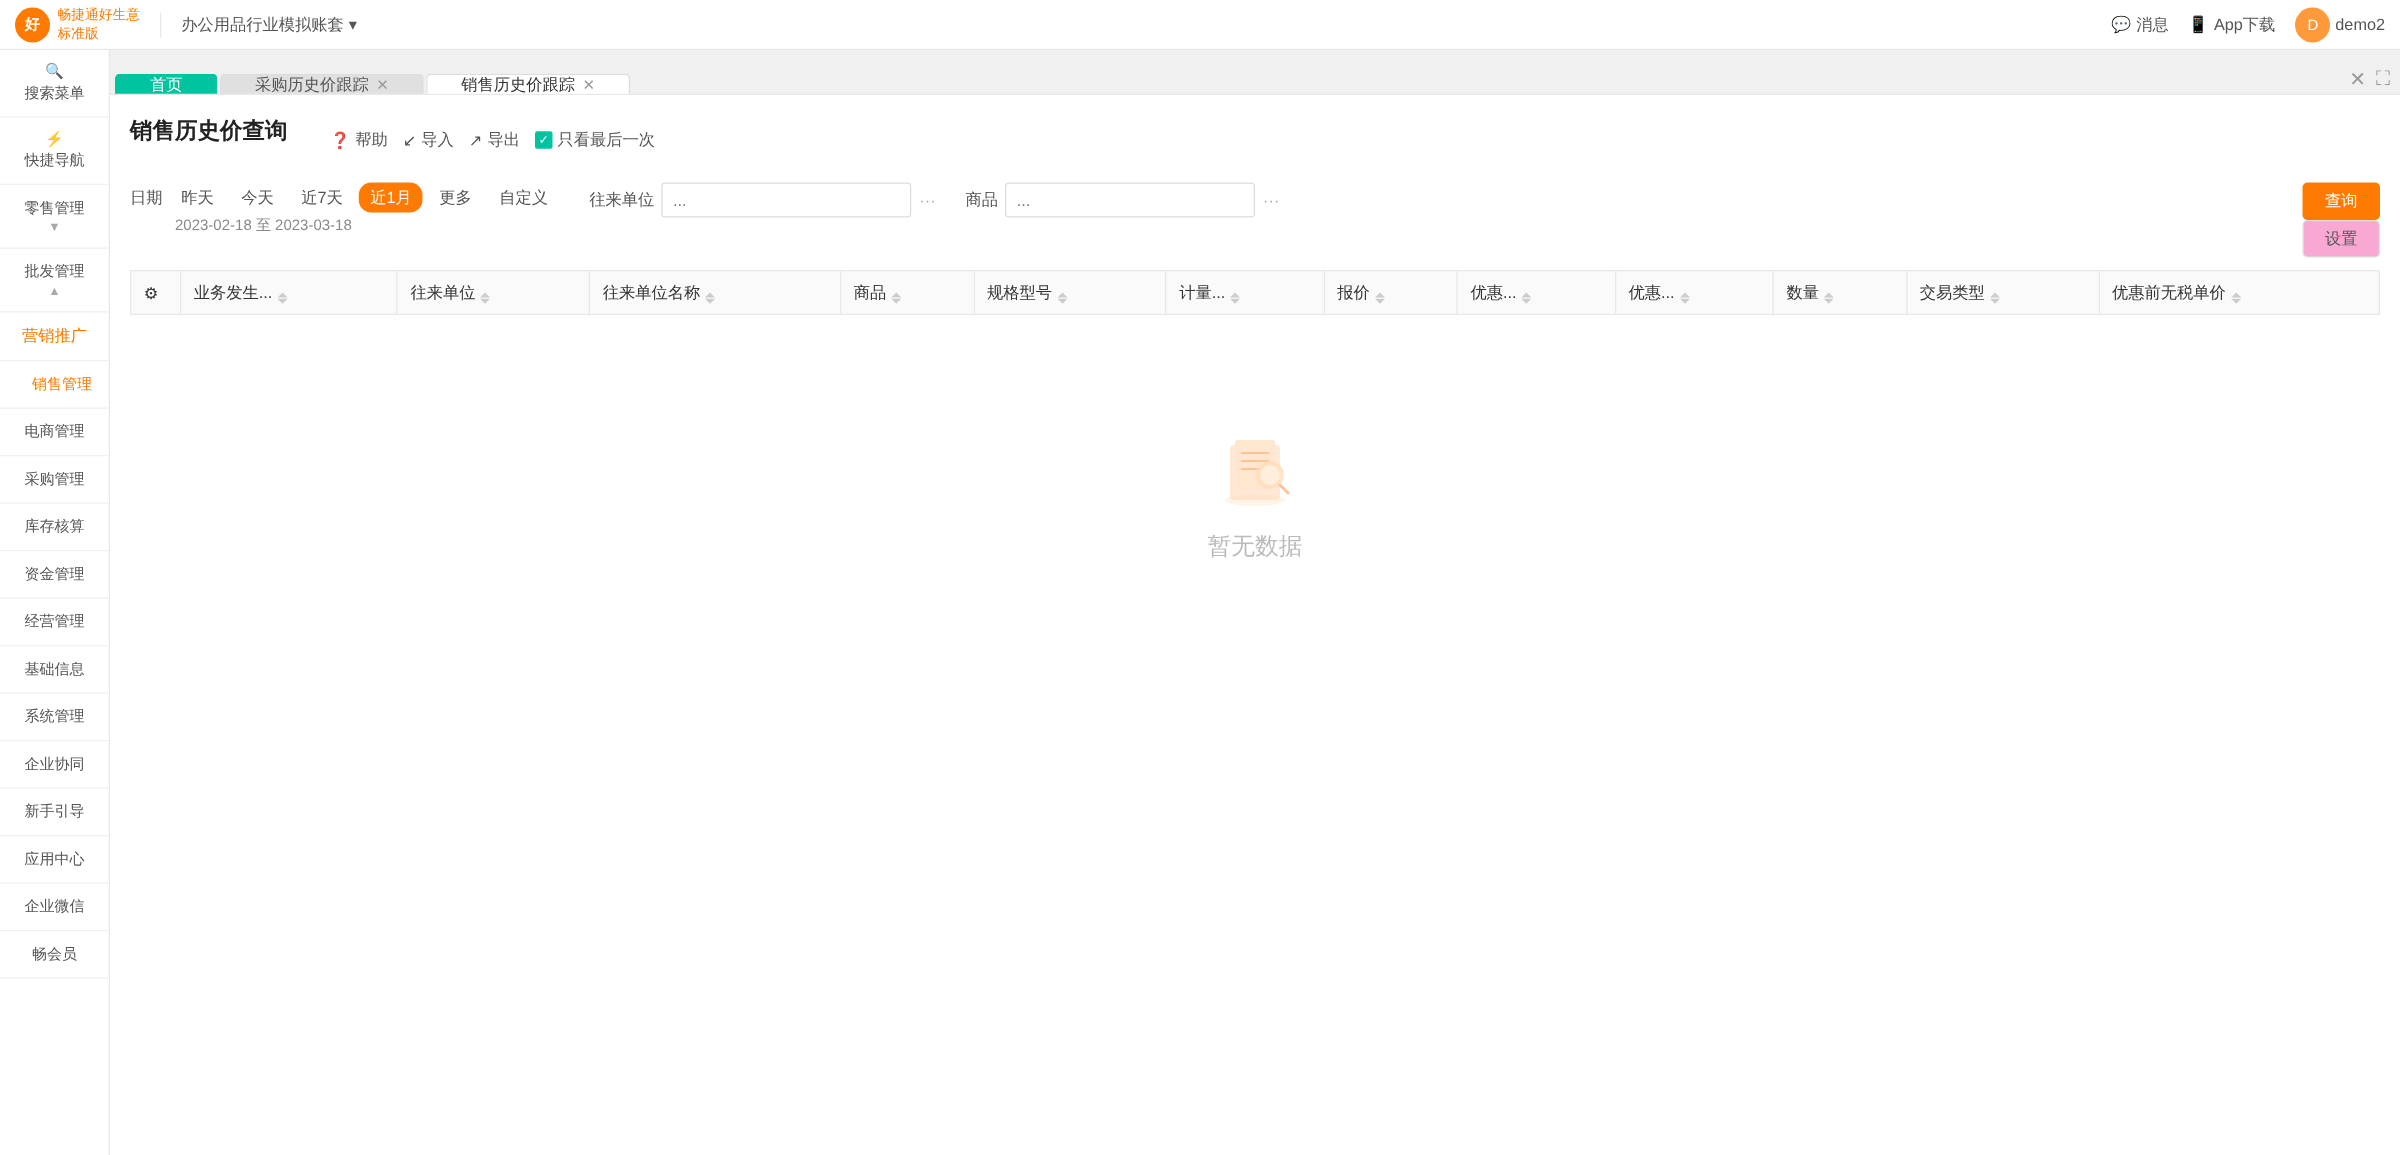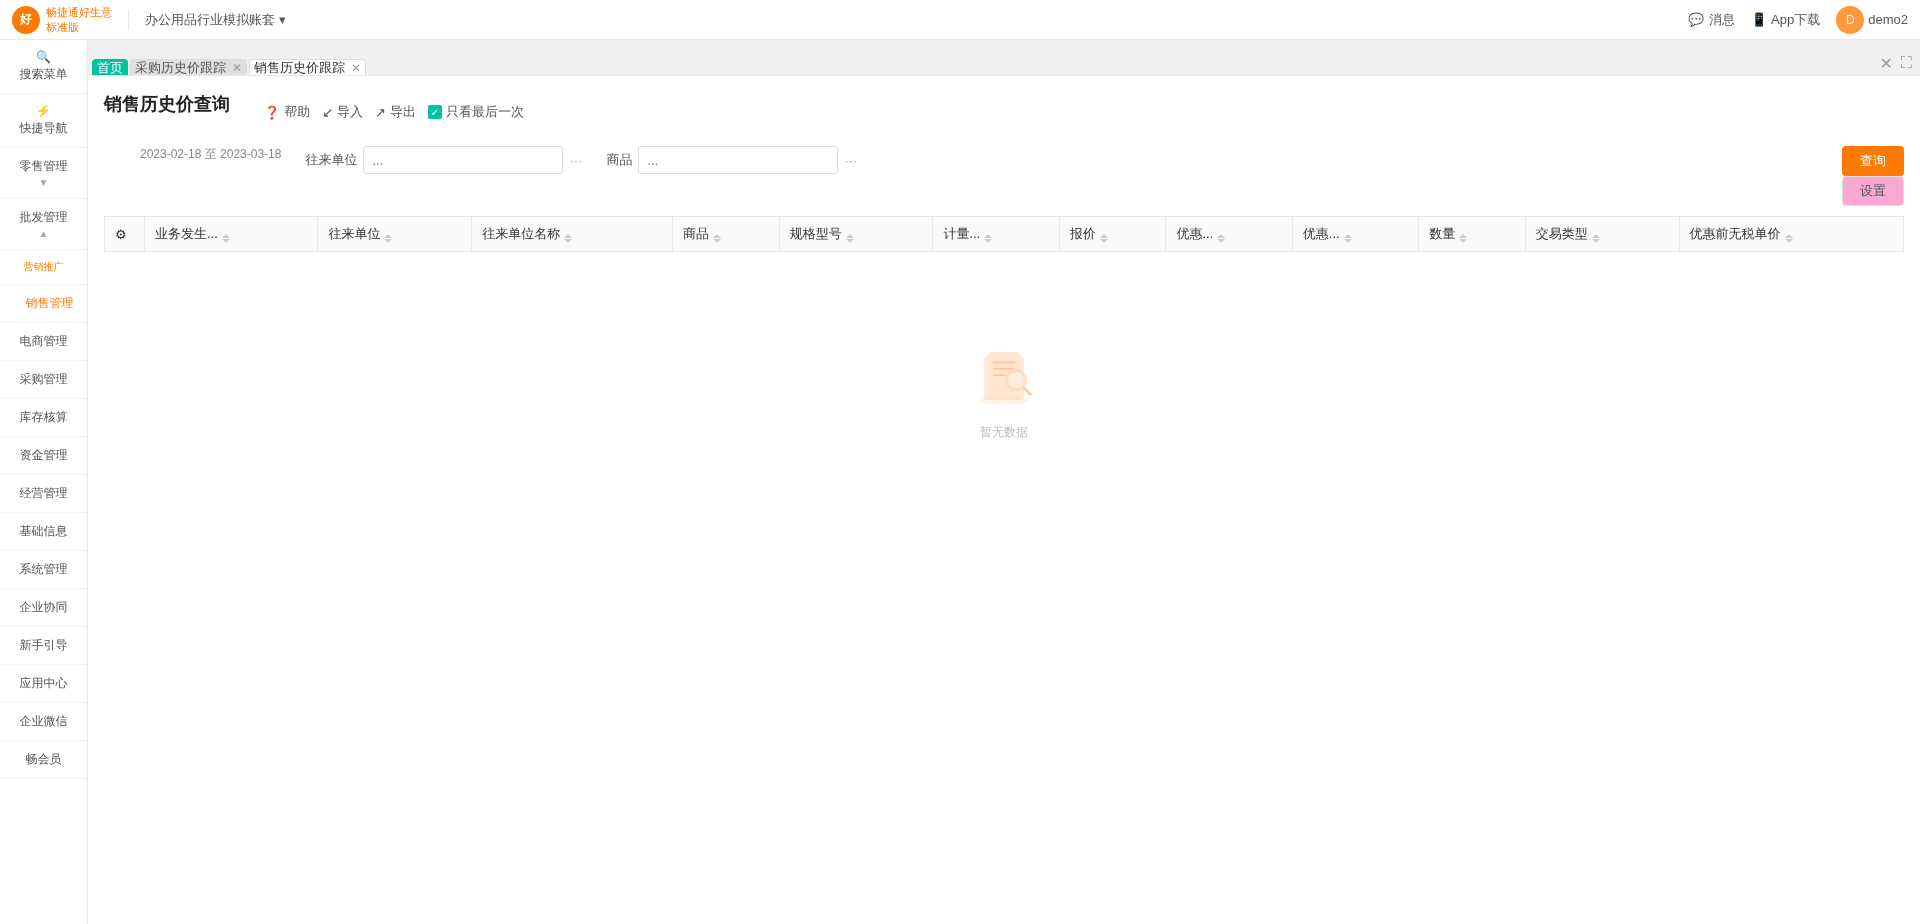--- a/index.html
+++ b/index.html
@@ -132,21 +132,21 @@
       align-items: flex-end;
       flex-shrink: 0;
       border-bottom: 1px solid #e8e8e8;
       gap: 2px;
       padding-top: 4px;
       padding-left: 4px;
       position: relative;
     }
     .tab {
       height: 16px;
-      padding: 0 4px;
+      padding: 0 27px;
       display: flex;
       align-items: center;
       gap: 6px;
       cursor: pointer;
       border-radius: 4px 4px 0 0;
       font-size: 13px;
       background: #e0e0e0;
       color: #555;
       border: 1px solid #ddd;
       border-bottom: none;
@@ -321,21 +321,21 @@
     }
 
     
     .empty-state {
       display: flex;
       flex-direction: column;
       align-items: center;
       justify-content: center;
       padding: 80px 0;
       color: #bbb;
-      font-size: 12px;
+      font-size: 19px;
     }
     .empty-icon {
       width: 80px;
       height: 80px;
       margin-bottom: 12px;
       opacity: 0.7;
     }
     .header-right-actions {
       display: flex;
       align-items: center;
@@ -396,21 +396,21 @@
       <span>快捷导航</span>
     </div>
     <div class="sidebar-item">
       <span>零售管理</span>
       <span class="arrow">▼</span>
     </div>
     <div class="sidebar-item">
       <span>批发管理</span>
       <span class="arrow">▲</span>
     </div>
-    <div class="sidebar-item" style="color:#ff7a00; font-size:10px;">
+    <div class="sidebar-item" style="color:#ff7a00; font-size:13px;">
       <span>营销推广</span>
     </div>
     <div class="sidebar-item" style="padding-left:16px; color:#ff7a00; font-size:12px;">
       <span>销售管理</span>
     </div>
     <div class="sidebar-item">
       <span>电商管理</span>
     </div>
     <div class="sidebar-item">
       <span>采购管理</span>
@@ -487,20 +487,31 @@
           <div class="only-last-checkbox">
             <div class="checkbox-checked">✓</div>
             <span>只看最后一次</span>
           </div>
         </div>
       </div>
 
       <div style="display:flex; align-items:flex-start; gap:24px; margin-bottom:10px; flex-wrap:wrap;">
 
         <div style="display:flex; flex-direction:column; gap:2px;">
+          <div style="display:flex; align-items:center; gap:6px;">
+            <span class="filter-label">日期</span>
+            <div class="date-options">
+              <button class="date-btn">昨天</button>
+              <button class="date-btn">今天</button>
+              <button class="date-btn">近7天</button>
+              <button class="date-btn active">近1月</button>
+              <button class="date-btn">更多</button>
+              <button class="date-btn">自定义</button>
+            </div>
+          </div>
           <div style="padding-left:32px;">
             <span class="date-range">2023-02-18 至 2023-03-18</span>
           </div>
         </div>
 
         <div style="display:flex; align-items:center; gap:6px;">
           <span class="filter-label">往来单位</span>
           <input class="filter-input" type="text" placeholder="..." style="">
           <span class="filter-dots">···</span>
         </div>

